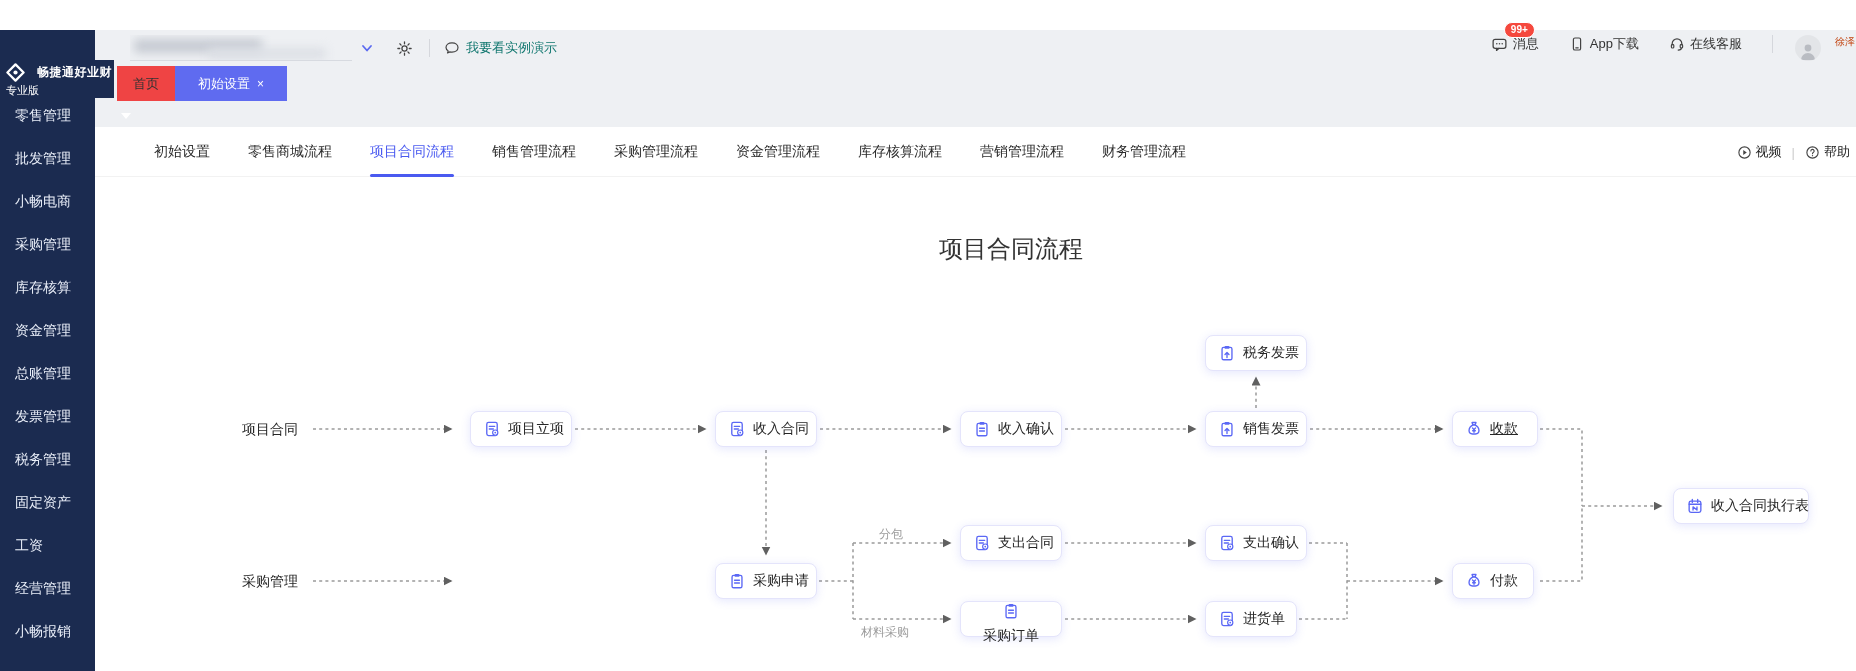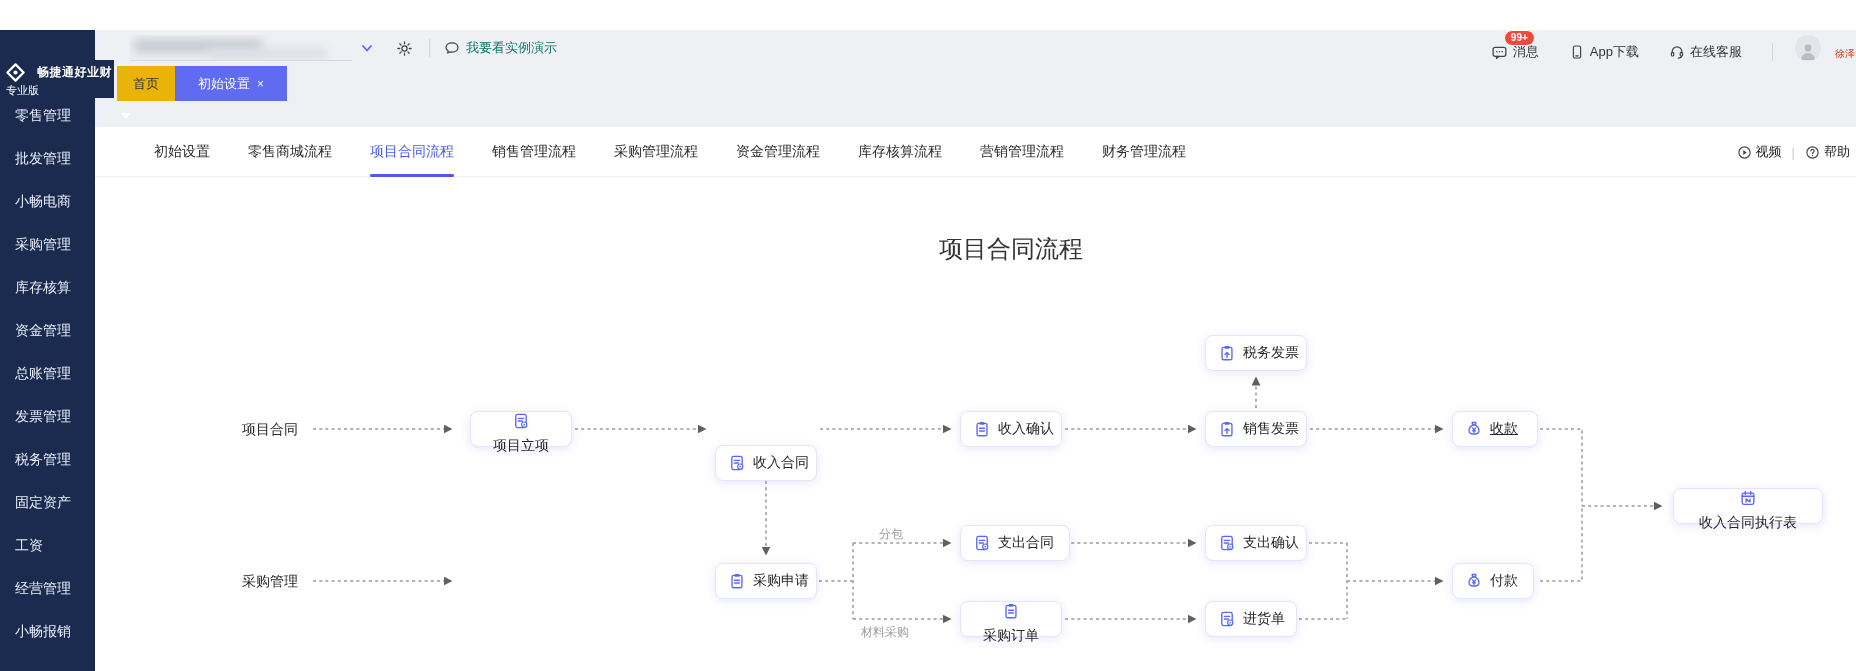--- a/index.html
+++ b/index.html
@@ -23,30 +23,30 @@
   .main { flex:1; display:flex; flex-direction:column; background:#eef0f3; min-width:0; }
 
   .header { height:36px; display:flex; align-items:center; position:relative; padding-left:35px; }
   .org-selector { position:relative; width:222px; height:26px; border-bottom:1px solid #d7dae0; overflow:hidden; }
   .blur-a { position:absolute; left:4px; top:4px; width:128px; height:14px; background:#c7cbd3; filter:blur(5px); border-radius:3px; }
   .blur-b { position:absolute; left:78px; top:13px; width:118px; height:11px; background:#dcdfe5; filter:blur(5px); border-radius:3px; }
   .chevron { margin-left:8px; cursor:pointer; display:flex; align-items:center; }
   .gear { margin-left:22px; cursor:pointer; display:flex; align-items:center; }
   .vdiv { width:1px; height:18px; background:#d5d7dc; margin:0 14px 0 16px; }
   .demo-link { display:flex; align-items:center; gap:6px; font-size:13px; color:#0f766e; cursor:pointer; white-space:nowrap; }
-  .header-right { margin-left:auto; display:flex; align-items:flex-end; gap:8px; }
+  .header-right { margin-left:auto; display:flex; align-items:flex-start; gap:8px; }
   .hr-item { display:flex; align-items:center; gap:5px; font-size:13px; color:#333; cursor:pointer; position:relative; margin-right:22px; white-space:nowrap; }
   .badge { position:absolute; top:-13px; left:13px; background:#f5483d; color:#fff; font-size:10px; line-height:12px; padding:1px 6px; border-radius:9px; border:1px solid #fff; font-weight:bold; }
   .hr-div { width:1px; height:18px; background:#d5d7dc; margin-right:14px; }
   .avatar { width:26px; height:26px; border-radius:50%; background:#e3e5e8; display:flex; align-items:flex-end; justify-content:center; overflow:hidden; margin-right:6px; flex:0 0 26px; }
   .user-name { font-size:10px; color:#c2410c; width:21px; overflow:hidden; white-space:nowrap; }
 
   .tabrow { height:35px; display:flex; align-items:stretch; padding-left:22px; }
   .tab { display:flex; align-items:center; justify-content:center; font-size:13px; cursor:pointer; }
-  .tab-home { width:58px; background:#eab308; color:#333; }
+  .tab-home { width:58px; background:#ef4444; color:#333; }
   .tab-active { width:112px; background:#5f6bf0; color:#fff; gap:7px; }
   .tab-close { font-size:12px; color:#fff; cursor:pointer; line-height:1; }
 
   .gap-strip { height:26px; }
 
   .panel { flex:1; background:#ffffff; display:flex; flex-direction:column; min-height:0; }
 
   .ws-nav { height:50px; display:flex; align-items:center; padding-left:59px; gap:38px; position:relative; border-bottom:1px solid #f2f2f2; }
   .ws-tab { font-size:14px; color:#2b2b2b; cursor:pointer; height:50px; display:flex; align-items:center; position:relative; white-space:nowrap; }
   .ws-tab.active { color:#4a5af0; }
@@ -63,27 +63,27 @@
   .lane-label { position:absolute; font-size:14px; color:#262626; white-space:nowrap; }
   .ll-project { left:147px; top:244px; }
   .ll-purchase { left:147px; top:396px; }
   .edge-label { position:absolute; font-size:12px; color:#9b9b9b; white-space:nowrap; }
   .el-sub { left:784px; top:349px; }
   .el-mat { left:766px; top:447px; }
 
   .node { position:absolute; height:36px; background:#fff; border:1px solid #e4e4fb; border-radius:8px; display:flex; align-items:center; padding:0 12px; gap:7px; font-size:14px; color:#262626; cursor:pointer; box-shadow:0 2px 10px rgba(91,104,245,0.16); white-space:nowrap; }
   .nicon { width:18px; height:18px; flex:0 0 18px; }
   .n-tax       { left:1110px; top:158px; width:102px; }
-  .n-setup     { left:375px;  top:234px; width:102px;flex-direction:column; }
-  .n-incon     { left:620px;  top:234px; width:102px;margin-top:34px; }
+  .n-setup     { left:375px;  top:234px; width:102px; }
+  .n-incon     { left:620px;  top:234px; width:102px; }
   .n-inconf    { left:865px;  top:234px; width:102px; }
   .n-salesinv  { left:1110px; top:234px; width:102px; }
   .n-receipt   { left:1357px; top:234px; width:86px;text-decoration:underline; }
-  .n-report    { left:1578px; top:311px; width:150px;flex-direction:column; }
-  .n-expcon    { left:865px;  top:348px; width:110px; }
+  .n-report    { left:1578px; top:311px; width:136px; }
+  .n-expcon    { left:865px;  top:348px; width:102px; }
   .n-expconf   { left:1110px; top:348px; width:102px; }
   .n-purreq    { left:620px;  top:386px; width:102px; }
   .n-payment   { left:1357px; top:386px; width:82px; }
   .n-purord    { left:865px;  top:424px; width:102px;flex-direction:column; }
   .n-goods     { left:1110px; top:424px; width:92px; }
 
   .icon-stroke { stroke:#5b68f5; stroke-width:1.5; fill:none; stroke-linecap:round; stroke-linejoin:round; }
   .icon-fill { fill:#5b68f5; }
   .dk { stroke:#444; stroke-width:1.5; fill:none; stroke-linecap:round; stroke-linejoin:round; }
 </style>

